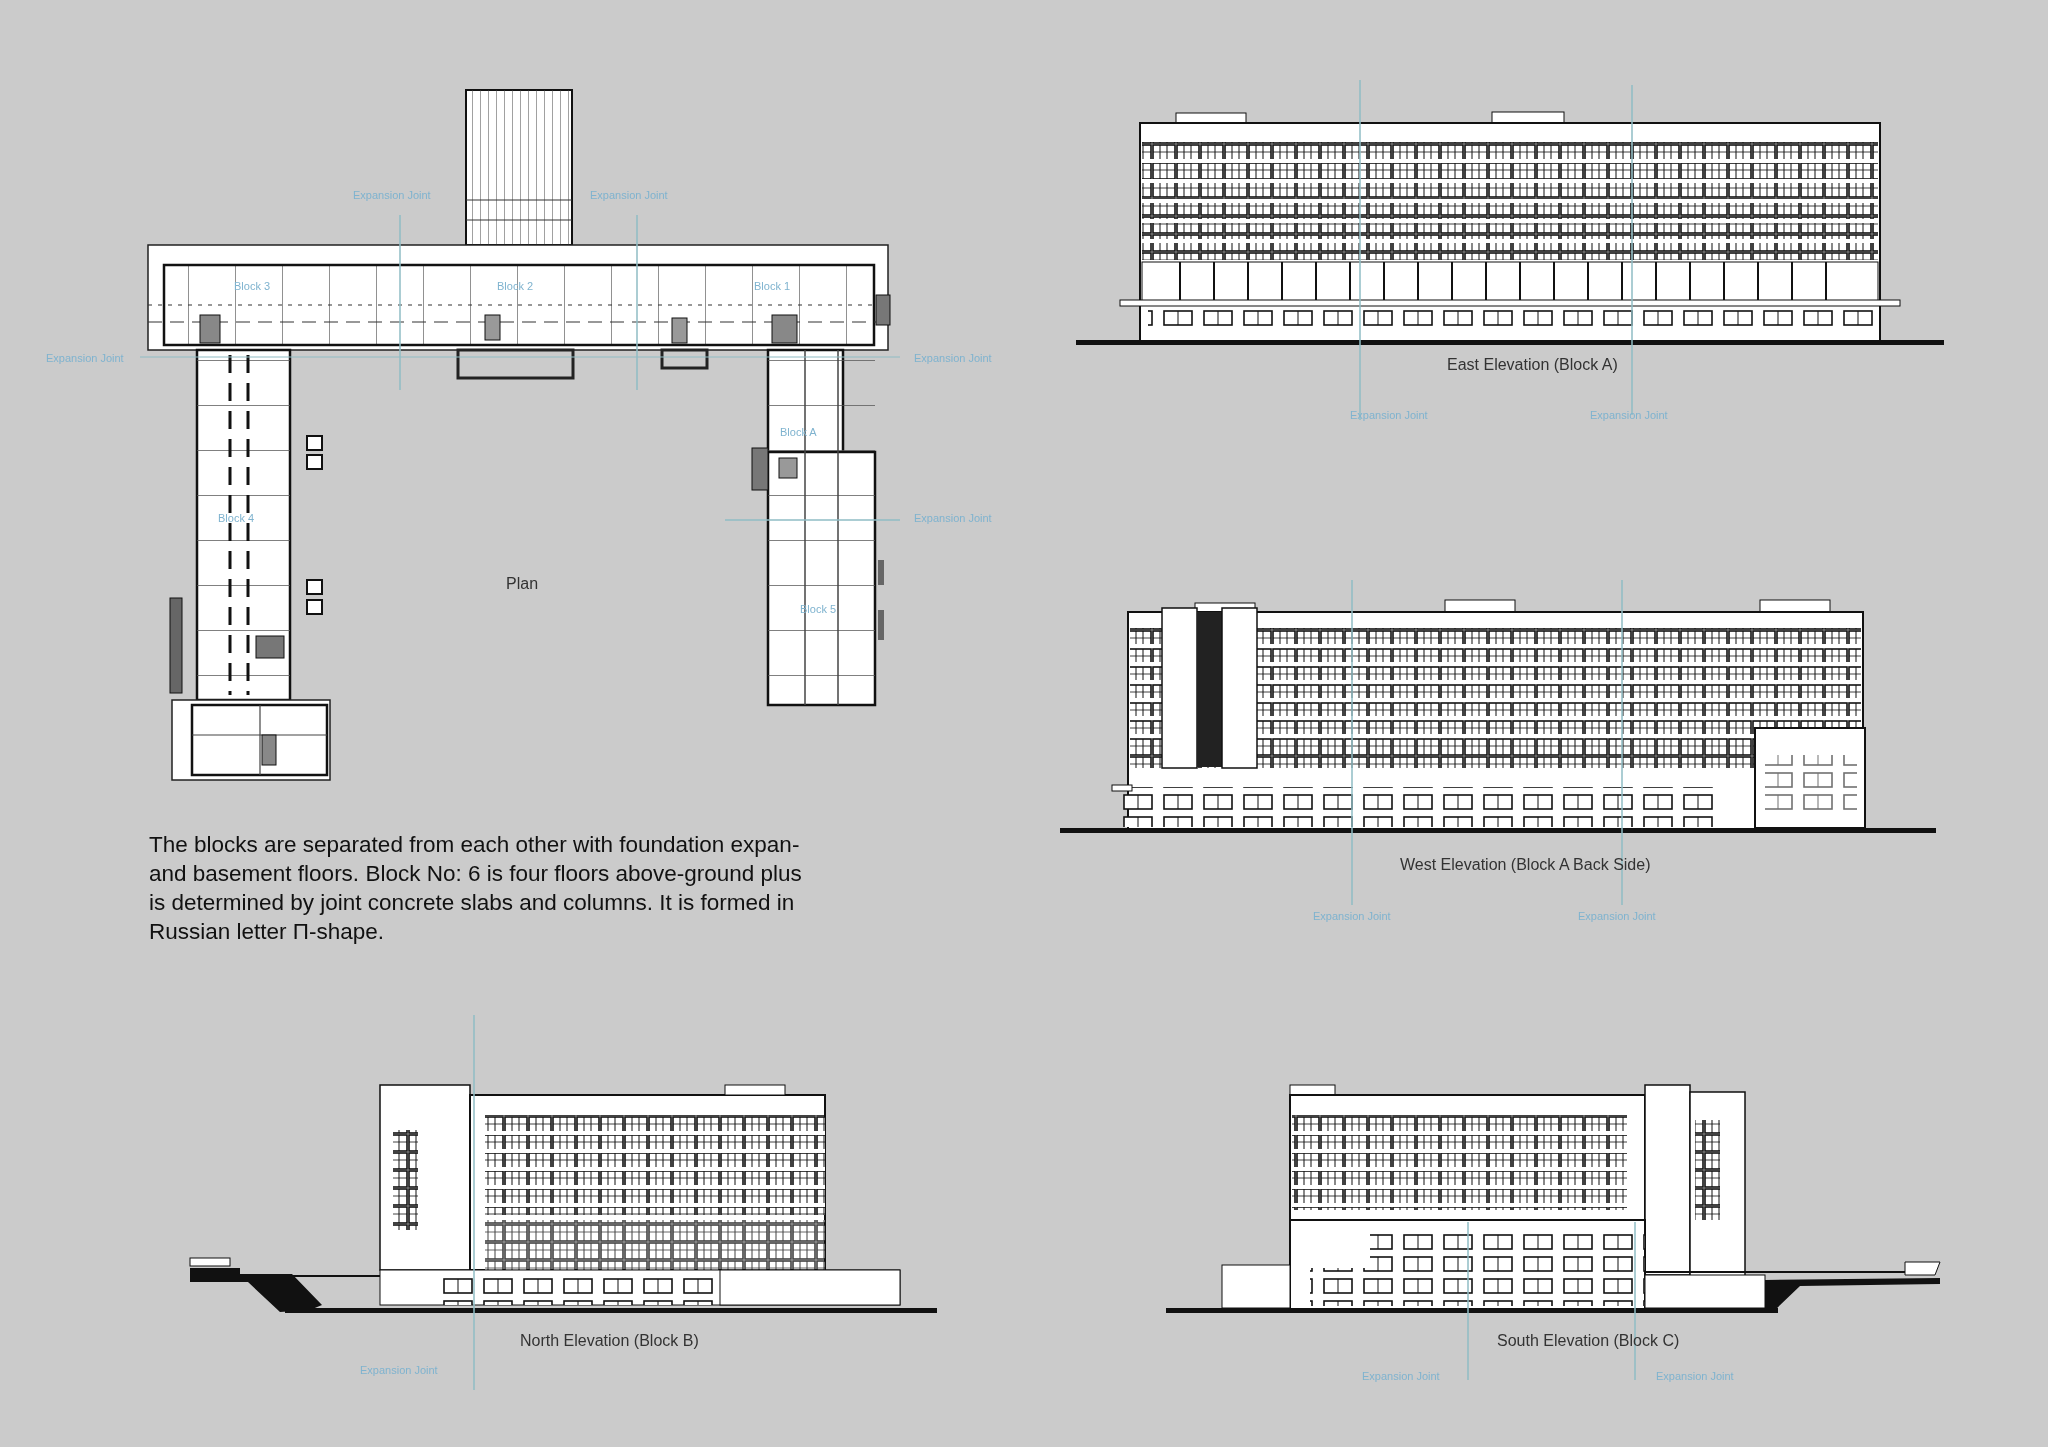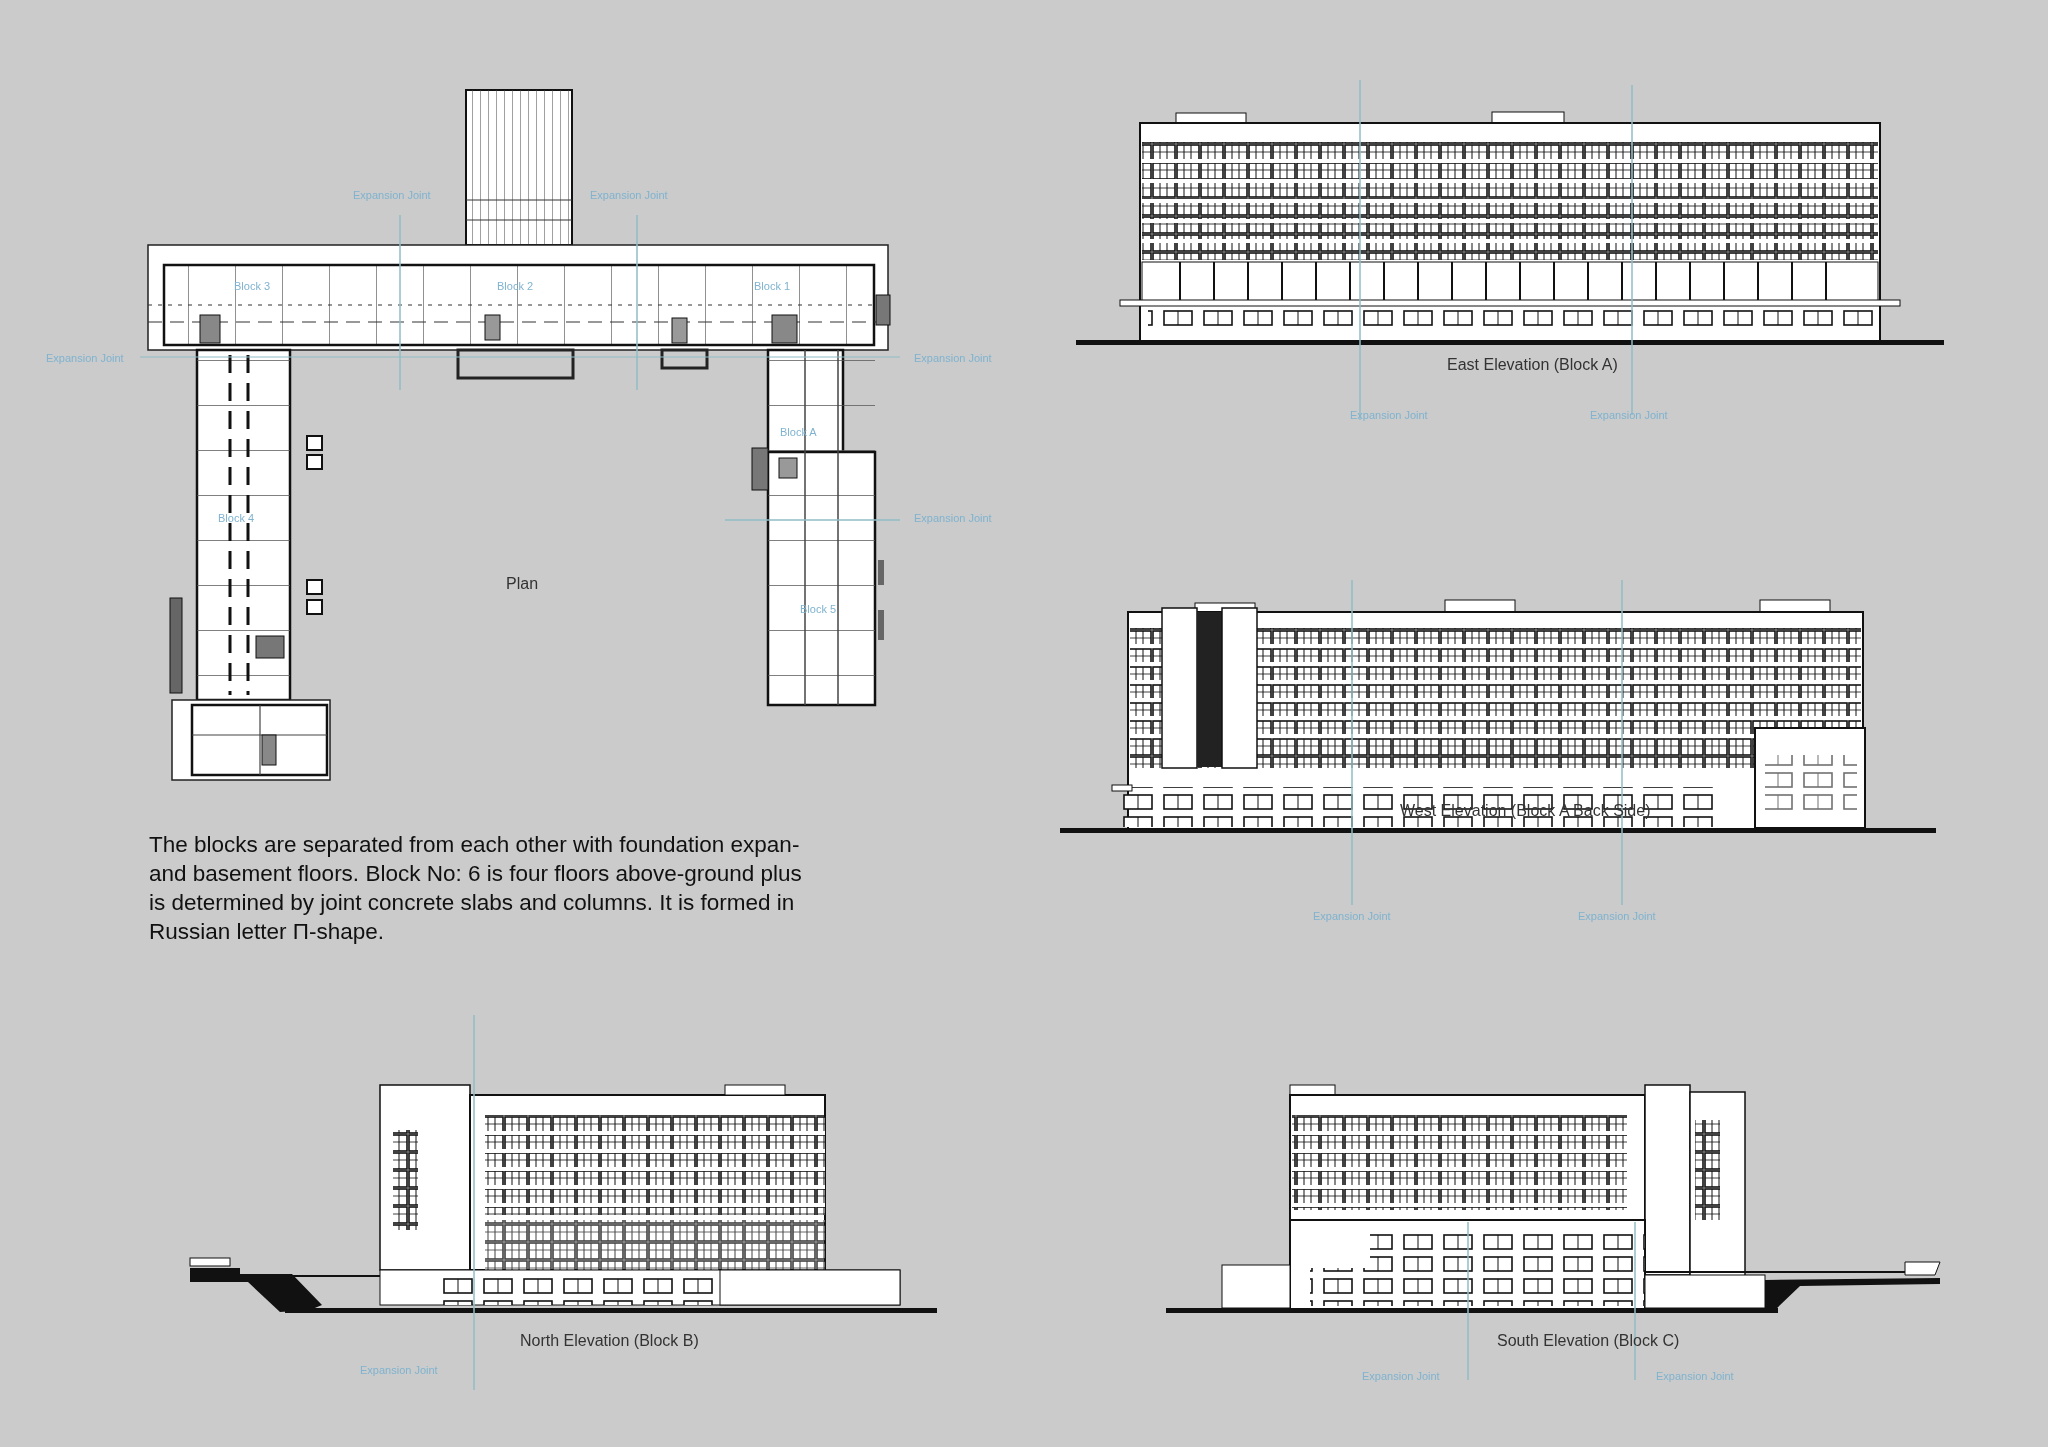--- a/index.html
+++ b/index.html
@@ -230,21 +230,21 @@
   <p>The blocks are separated from each other with foundation expan-</p>
   <p>and basement floors. Block No: 6 is four floors above-ground plus</p>
   <p>is determined by joint concrete slabs and columns. It is formed in</p>
   <p>Russian letter П-shape.</p>
 </div>
 
 <span class="lbl cap" style="left:1447px;top:356px">East Elevation (Block A)</span>
 <span class="lbl blue" style="left:1350px;top:409px">Expansion Joint</span>
 <span class="lbl blue" style="left:1590px;top:409px">Expansion Joint</span>
 
-<span class="lbl cap" style="left:1400px;top:802px">West Elevation (Block A Back Side)</span>
+<span class="lbl cap" style="left:1400px;top:856px">West Elevation (Block A Back Side)</span>
 <span class="lbl blue" style="left:1313px;top:910px">Expansion Joint</span>
 <span class="lbl blue" style="left:1578px;top:910px">Expansion Joint</span>
 
 <span class="lbl cap" style="left:520px;top:1332px">North Elevation (Block B)</span>
 <span class="lbl blue" style="left:360px;top:1364px">Expansion Joint</span>
 
 <span class="lbl cap" style="left:1497px;top:1332px">South Elevation (Block C)</span>
 <span class="lbl blue" style="left:1362px;top:1370px">Expansion Joint</span>
 <span class="lbl blue" style="left:1656px;top:1370px">Expansion Joint</span>
 

